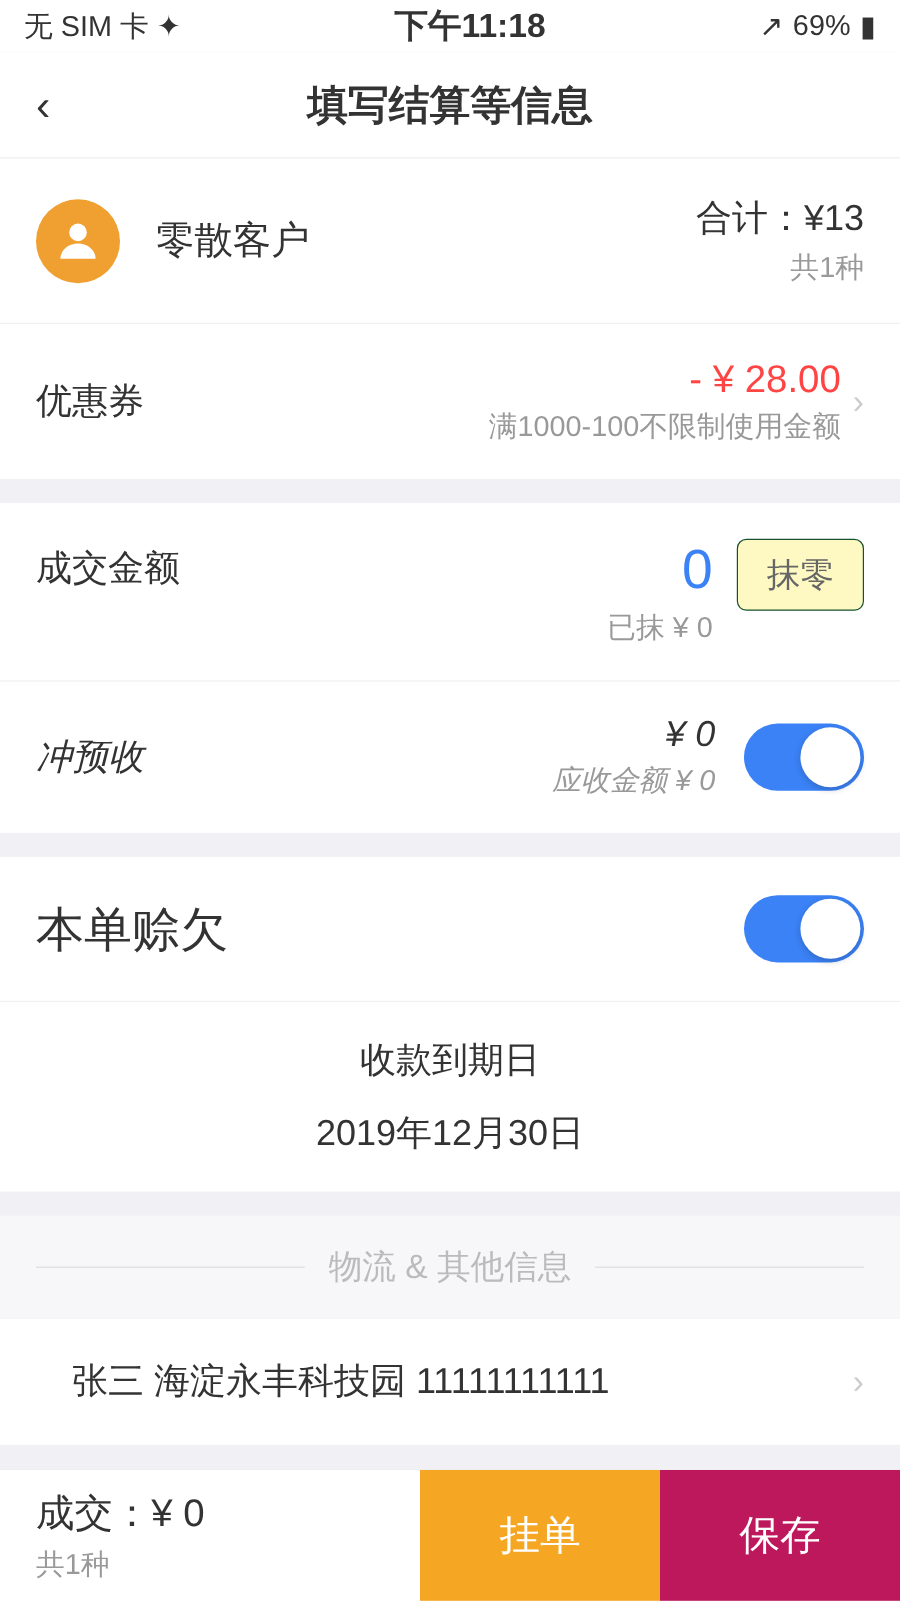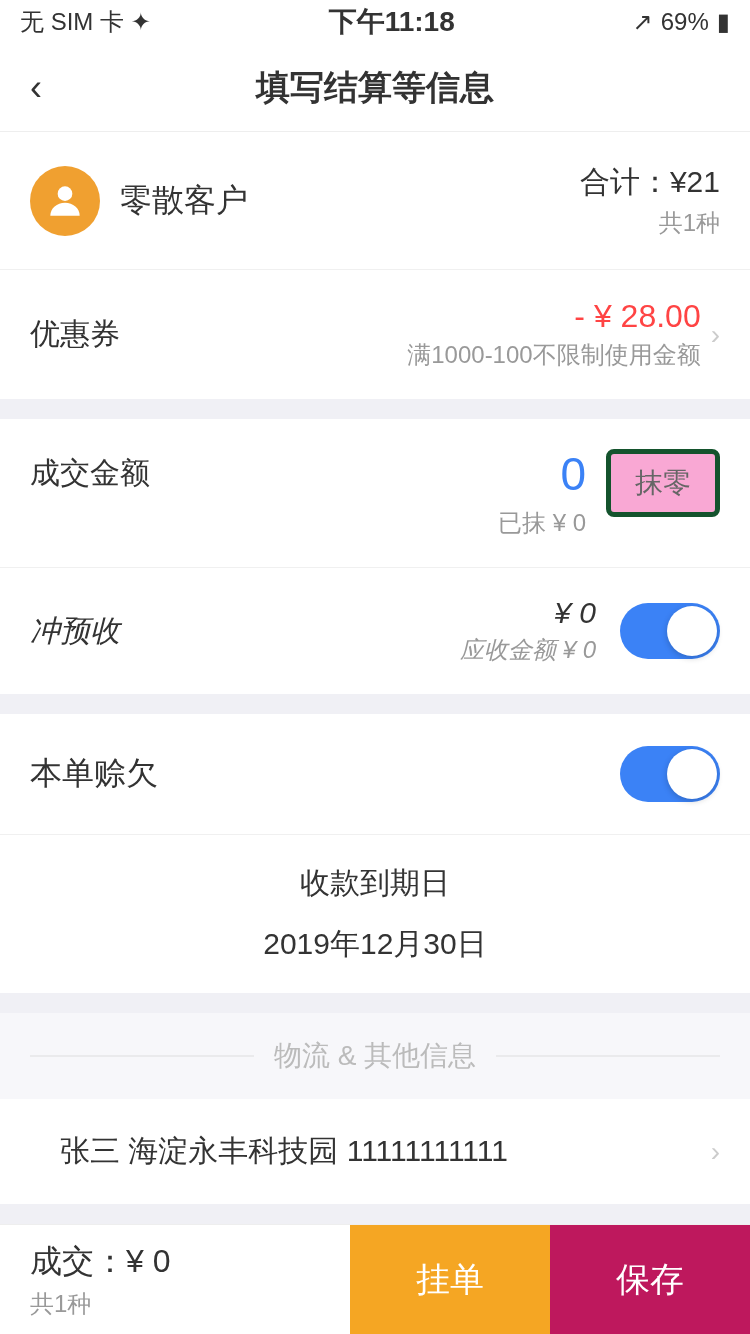--- a/index.html
+++ b/index.html
@@ -64,21 +64,21 @@
     .customer-row {
       background: #fff;
       padding: 30px 30px;
       display: flex;
       align-items: center;
       justify-content: space-between;
     }
     .customer-left {
       display: flex;
       align-items: center;
-      gap: 20px;
+      gap: 30px;
     }
     .avatar {
       width: 70px;
       height: 70px;
       border-radius: 50%;
       background: #f0a030;
       display: flex;
       align-items: center;
       justify-content: center;
     }
@@ -113,26 +113,26 @@
     .deal-row {
       padding: 28px 30px;
       display: flex;
       align-items: flex-start;
       justify-content: space-between;
     }
     .deal-label { font-size: 30px; color: #333; padding-top: 6px; }
     .deal-value { font-size: 46px; color: #3b82f6; font-weight: 400; }
     .deal-sub { font-size: 24px; color: #999; margin-top: 6px; }
     .round-btn {
-      border: 5px solid #14532d;
+      border: 1px solid #14532d;
       border-radius: 8px;
       padding: 10px 24px;
       font-size: 28px;
       color: #666;
-      background: #f9a8d4;
+      background: #fef9c3;
       margin-left: 20px;
       margin-top: 2px;
       cursor: pointer;
     }
     .deal-right-wrap {
       display: flex;
       align-items: flex-start;
     }
     .deal-right-inner { text-align: right; }
 
@@ -175,21 +175,21 @@
     .credit-section {
       background: #fff;
       margin-bottom: 20px;
     }
     .credit-row {
       padding: 32px 30px;
       display: flex;
       align-items: center;
       justify-content: space-between;
     }
-    .credit-label { font-size: 32px; color: #333; }
+    .credit-label { font-size: 40px; color: #333; }
 
     
     .duedate-row {
       padding: 28px 20px;
       border-top: 1px solid #f0f0f0;
       display: flex;
       align-items: center;
       gap: 20px;
       flex-direction: column;
     }
@@ -285,21 +285,21 @@
     <div class="customer-left">
       <div class="avatar">
         <svg viewBox="0 0 24 24">
           <circle cx="12" cy="8" r="4"></circle>
           <path d="M4 20c0-4 3.6-7 8-7s8 3 8 7"></path>
         </svg>
       </div>
       <div class="customer-name">零散客户</div>
     </div>
     <div class="customer-total">
-      <div class="total-amount">合计：¥21</div>
+      <div class="total-amount">合计：¥13</div>
       <div class="total-count">共1种</div>
     </div>
   </div>
 
   <div class="coupon-row">
     <div class="coupon-label">优惠券</div>
     <div class="coupon-right">
       <div>
         <div class="coupon-discount">- ¥ 28.00</div>
         <div class="coupon-desc">满1000-100不限制使用金额</div>

